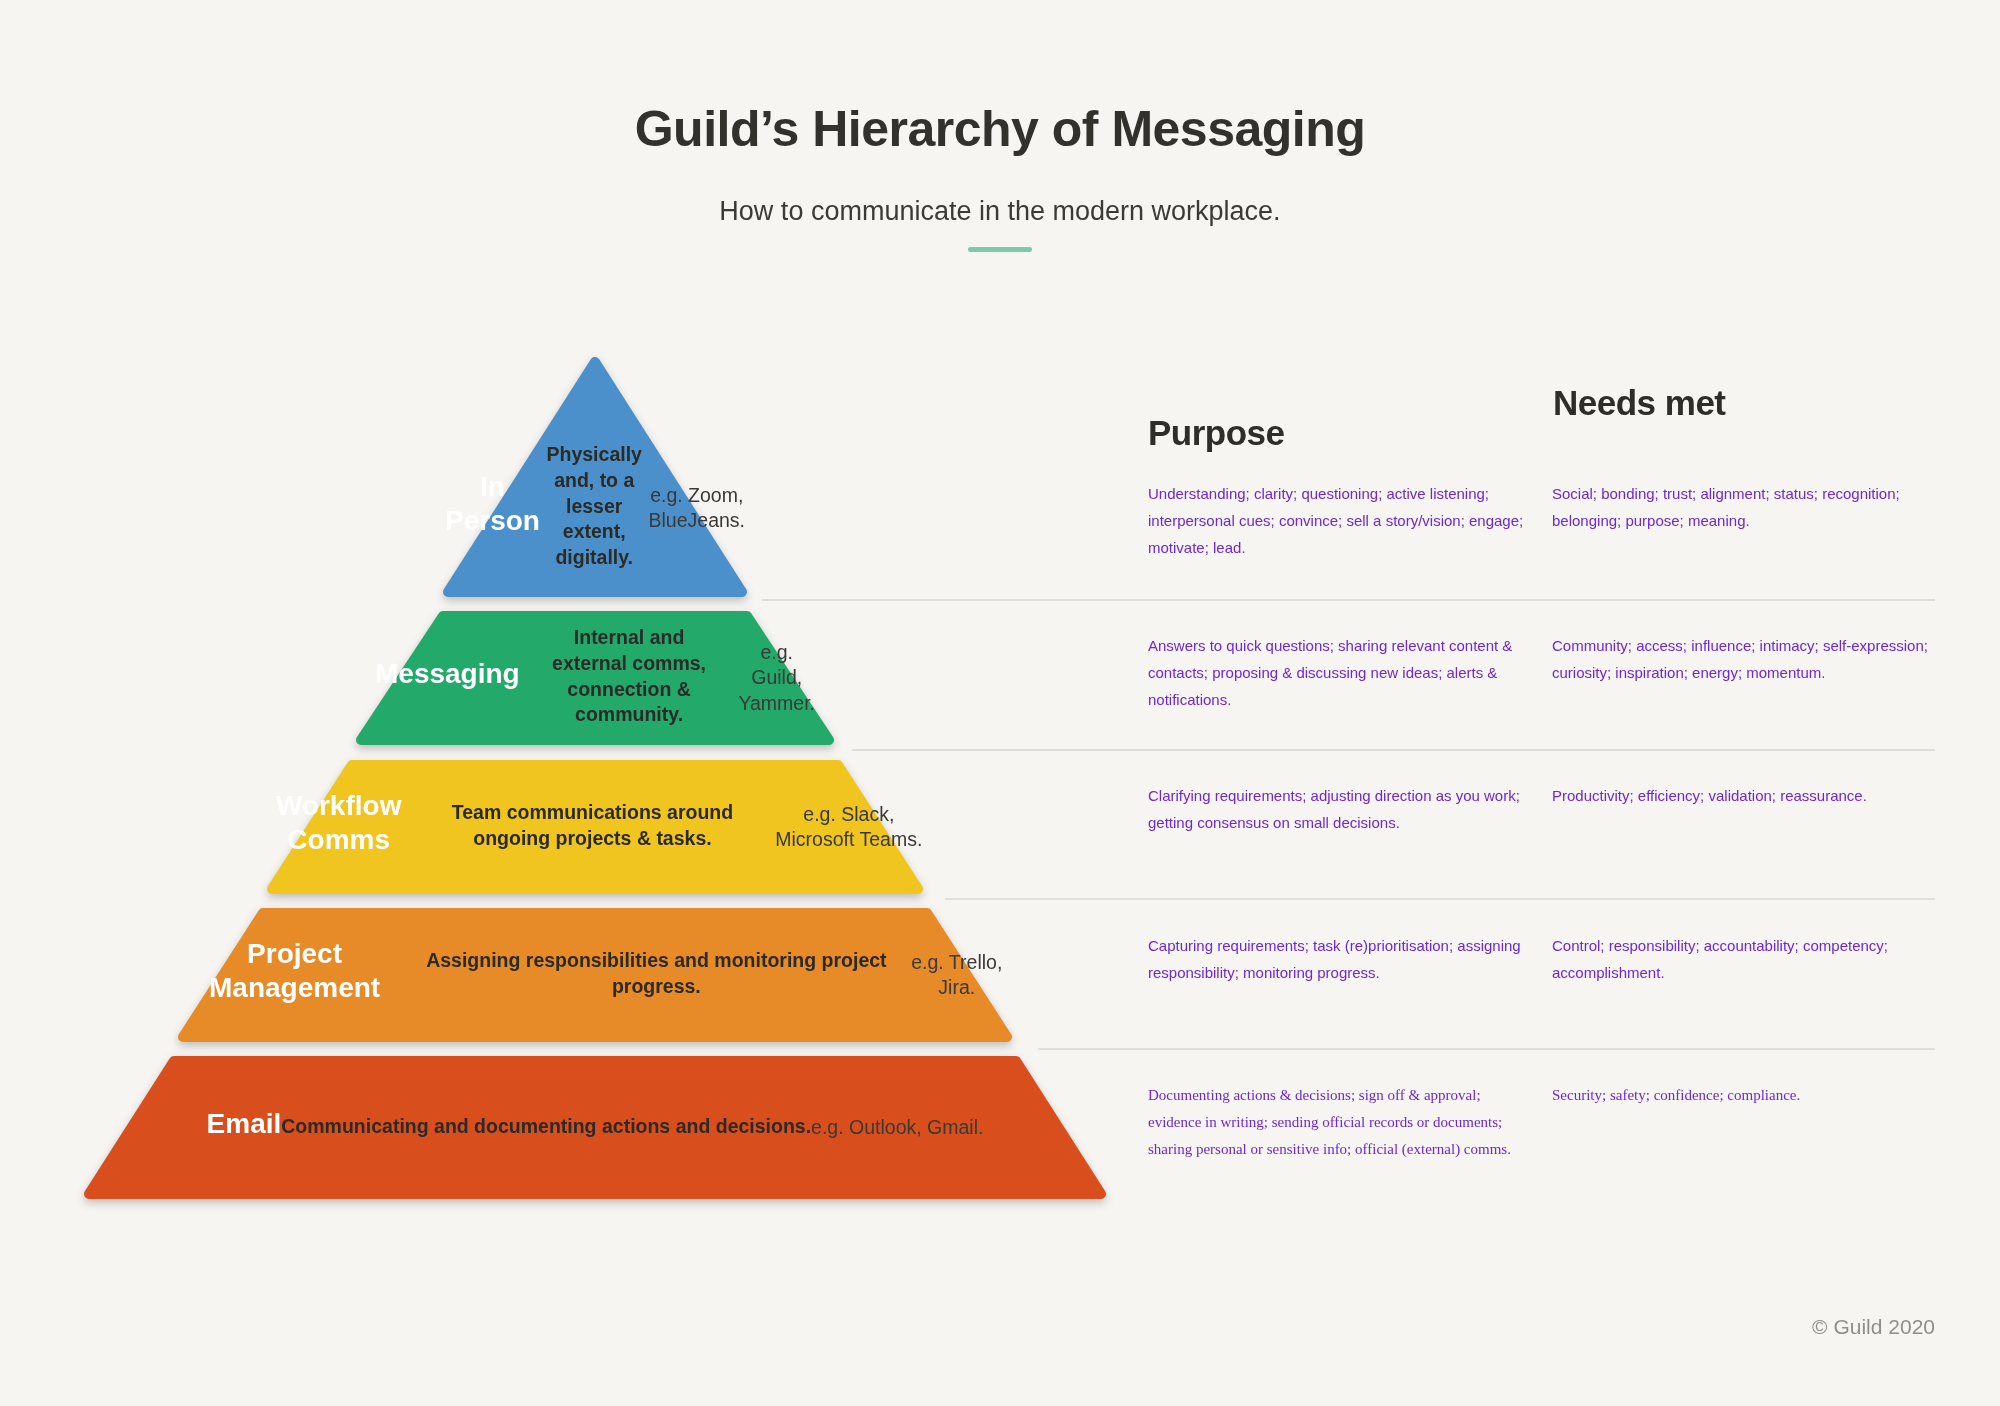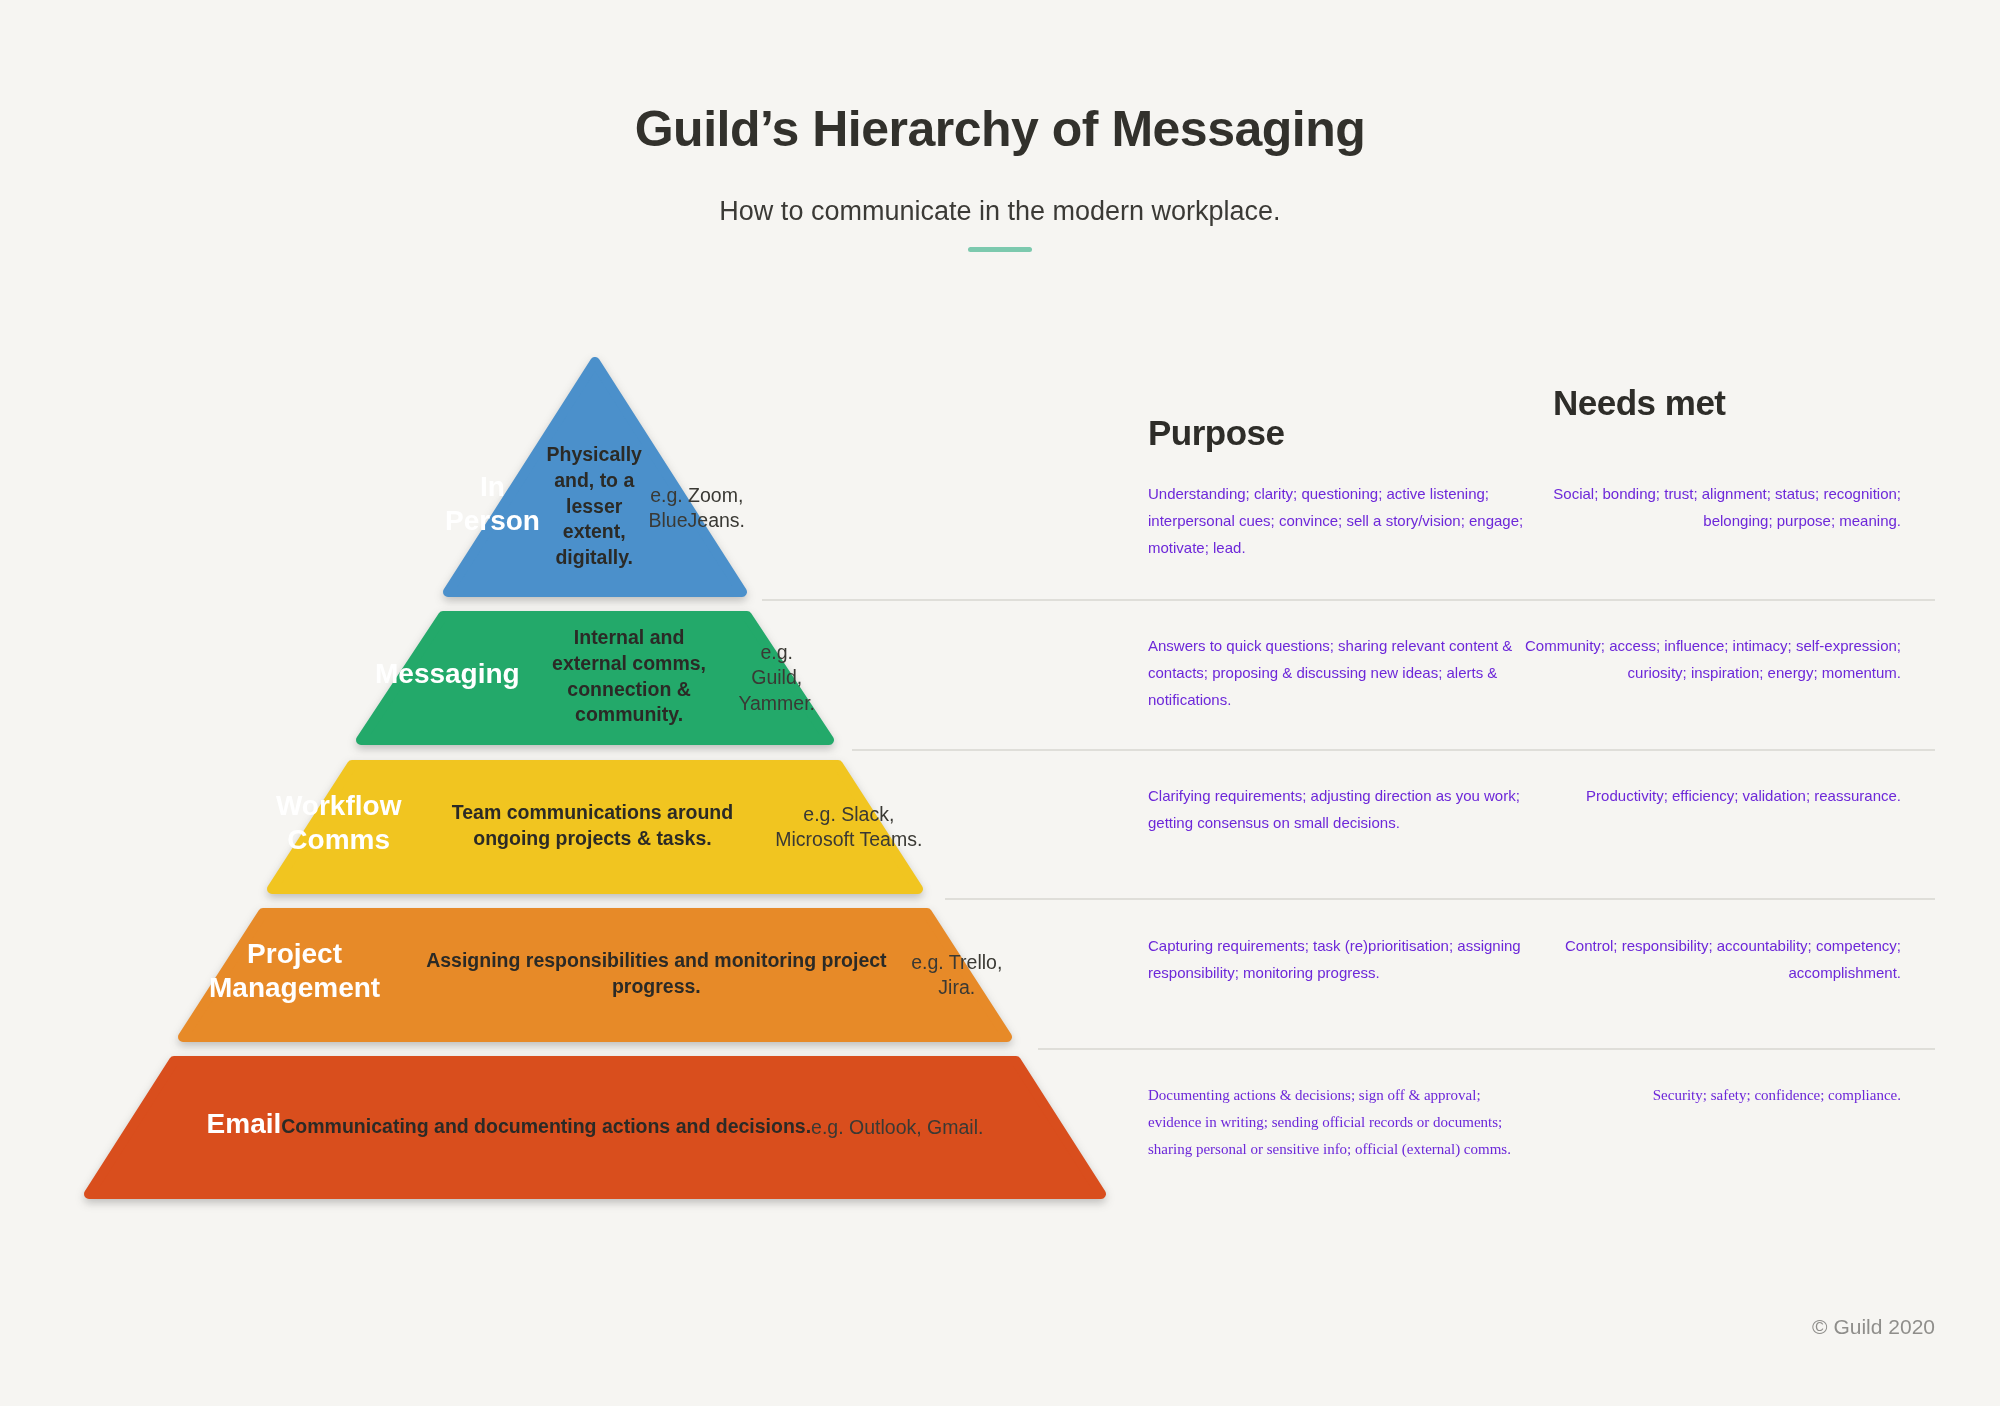--- a/index.html
+++ b/index.html
@@ -49,21 +49,21 @@
   .lt-3 { left:260px; top:757px; width:670px; height:140px; }
   .lt-4 { left:175px; top:905px; width:840px; height:140px; }
   .lt-5 { left:90px;  top:1053px; width:1010px; height:150px; }
 
   
   .col-header { position:absolute; top:383px; font-size:35px; font-weight:800; color:#2e2d29; letter-spacing:-0.5px; }
   .purpose-header { left:1148px;margin-top:30px; }
   .needs-header   { left:1553px; }
   .cell { position:absolute; font-size:15px; line-height:27px; color:#6d28d9; }
   .cp { left:1148px; width:382px; }
-  .cn { left:1501px; width:400px;text-align:right; }
+  .cn { left:1552px; width:400px; }
   .r1 { top:480px; } .r2 { top:632px; } .r3 { top:782px; } .r4 { top:932px; } .r5 { top:1082px;font-family:Liberation Serif, serif; }
 
   .divider { position:absolute; height:2px; background:#dfded9; }
   .div-1 { top:599px;  left:762px;  width:1173px; }
   .div-2 { top:749px;  left:852px;  width:1083px; }
   .div-3 { top:898px;  left:945px;  width:990px;  }
   .div-4 { top:1048px; left:1038px; width:897px;  }
 
   
   .footer {

